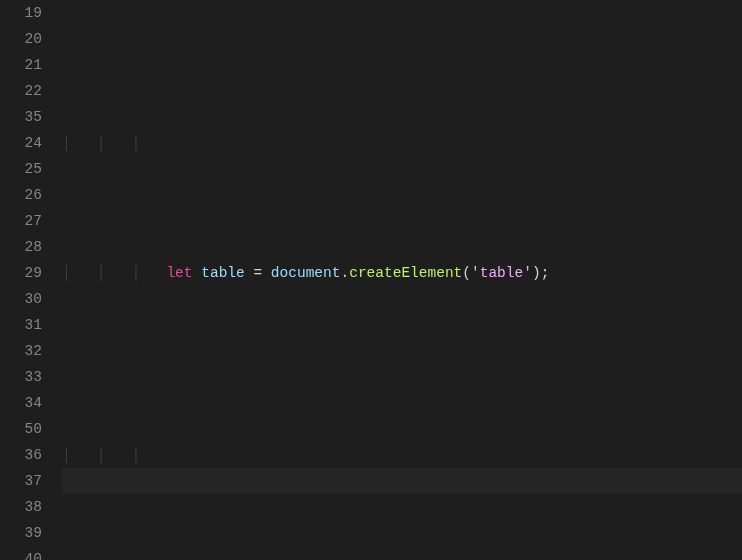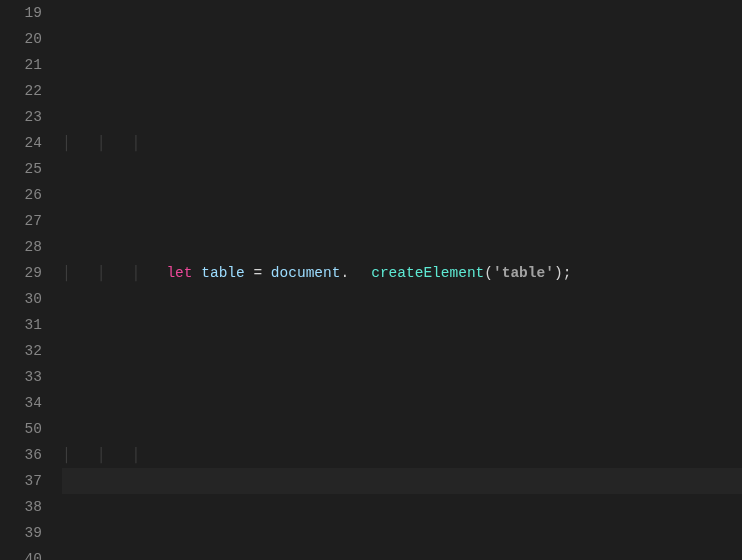--- a/index.html
+++ b/index.html
@@ -38,39 +38,39 @@
   .hl {
     position: absolute;
     left: 0; right: 0;
     height: 26px;
     background: rgba(255,255,255,0.03);
     pointer-events: none;
   }
   
   .kw  { color: #ec4899; }   
   .var { color: #9cdcfe; }
-  .fn  { color: #5eead4; margin-left: 22px; }   
-  .str { color: #a3a3a3; font-weight: bold; }   
+  .fn  { color: #bef264; }   
+  .str { color: #f0abfc; }   
   .num { color: #b5cea8; }   
   .pun { color: #d4d4d4; }   
   .op  { color: #d4d4d4; }   
   .guide { color: #404040; } 
 
   .code-area { position: relative; }
 </style>
 </head>
 <body>
 
 <div class="editor">
   <div class="gutter">
     <div class="ln">19</div>
     <div class="ln">20</div>
     <div class="ln">21</div>
     <div class="ln">22</div>
-    <div class="ln">23</div>
+    <div class="ln">35</div>
     <div class="ln">24</div>
     <div class="ln">25</div>
     <div class="ln">26</div>
     <div class="ln">27</div>
     <div class="ln">28</div>
     <div class="ln">29</div>
     <div class="ln">30</div>
     <div class="ln">31</div>
     <div class="ln">32</div>
     <div class="ln">33</div>

